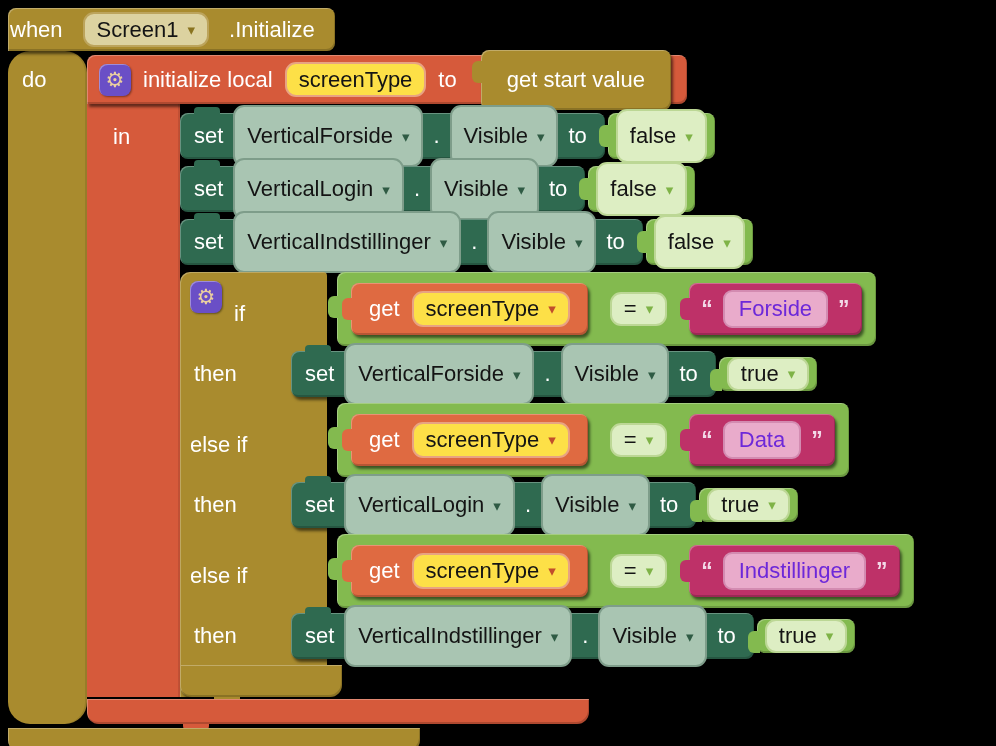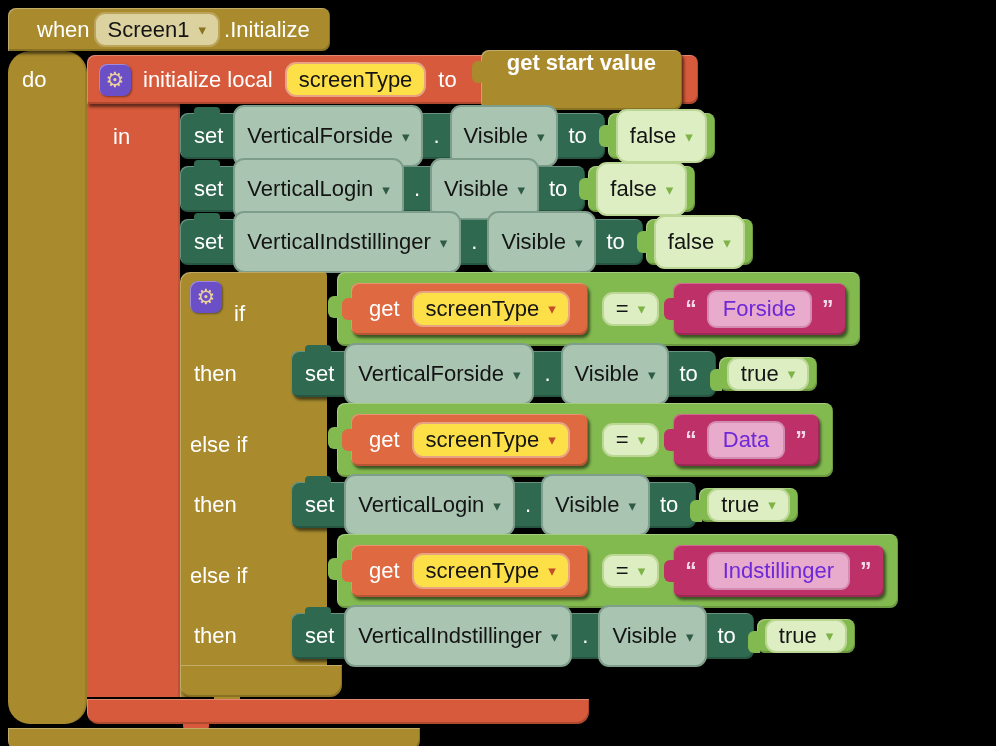--- a/index.html
+++ b/index.html
@@ -30,38 +30,38 @@
   .strpill{ background:#e9abcb; border:2px solid #d38bb1; border-radius:9px;
             padding:4px 14px; color:#6d28d9; }
 
   .gear { width:32px; height:32px; flex:0 0 32px; background:var(--purple);
           border-radius:8px; color:#ebcf9f; font-size:21px; display:flex;
           align-items:center; justify-content:center;
           box-shadow: inset 1px 1px 0 rgba(255,255,255,.35), 1px 1px 2px rgba(0,0,0,.4); }
 
   
   .when-block { position:absolute; left:8px; top:8px; }
-  .when-header { display:inline-flex; align-items:center; gap:4px; height:43px;
-                 padding:0 20px 0 29px; background:var(--gold);
+  .when-header { display:inline-flex; align-items:center; gap:20px; height:43px;
+                 padding:0 20px 0 2px; background:var(--gold);
                  border-radius:8px 8px 8px 0; position:relative; }
   .when-body { display:flex; }
   .do-col { flex:0 0 65px; background:var(--gold); padding:16px 0 0 14px;
             box-shadow: inset -2px 0 0 rgba(0,0,0,.10); border-radius: 22px; }
   .when-content { padding-top:4px; }
   .bar { background:var(--gold); position:relative; }
   .when-bar { width:412px; height:24px; border-radius:0 0 12px 12px; margin-top:4px; }
   .bump-dn::after { content:''; position:absolute; bottom:-7px; left:100px;
                     width:26px; height:7px; background:inherit; border-radius:0 0 5px 5px; }
 
   
   .init-header { display:inline-flex; align-items:center; gap:12px; height:49px;
                  padding:0 16px 0 12px; background:var(--orange);
                  border-radius:8px 8px 8px 0; position:relative; }
   .gsv { height:60px; background:var(--gold); border-radius:8px; padding:0 26px;
-         display:flex; margin-left:12px; position:relative;font-weight:bold; }
+         display:flex; align-items:center; margin-left:12px; position:relative; }
   .gsv::before { content:''; position:absolute; left:-9px; top:11px; width:12px;
                  height:22px; background:var(--gold); border-radius:6px 0 0 6px; }
   .init-body { display:flex; }
   .in-col { flex:0 0 67px; background:var(--orange); padding:20px 0 0 26px;
             box-shadow: inset -2px 0 0 rgba(0,0,0,.10); }
   .stmt-col { display:flex; flex-direction:column; padding-top:9px; }
   .init-bar { width:502px; height:25px; background:var(--orange);
               border-radius:0 0 12px 12px; margin-top:2px; position:relative; }
   .init-bar.bump-dn::after { background:var(--orange); left:96px; }
 
@@ -81,21 +81,21 @@
   .if-block { position:relative; margin-top:0; }
   .if-block::before { content:''; position:absolute; left:0; top:0; bottom:0;
       width:147px; background:var(--gold); border-radius:10px 4px 0 0;
       box-shadow: inset 1px 1px 0 rgba(255,255,255,.25); }
   .if-row { position:relative; display:flex; }
   .cond-row { margin-bottom:4px; }
   .cond-label { flex:0 0 147px; display:flex; align-items:flex-start; gap:12px;
                 padding:9px 0 0 10px; }
   .cond-label .lab { margin-top:20px; }
   .cond-block { position:relative; background:var(--lgreen); border-radius:8px;
-                display:flex; align-items:center; gap:14px; padding:0 14px;
+                display:flex; align-items:center; gap:22px; padding:0 14px;
                 height:74px; }
   .cond-block::before { content:''; position:absolute; left:-9px; top:24px; width:12px;
                  height:22px; background:var(--lgreen); border-radius:6px 0 0 6px; }
   .get-block { background:var(--gorange); border-radius:8px; height:52px;
                display:flex; align-items:center; gap:12px; padding:0 18px;
                position:relative; }
   .get-block::before { content:''; position:absolute; left:-9px; top:15px; width:12px;
                  height:22px; background:var(--gorange); border-radius:6px 0 0 6px; }
   .str-block { background:var(--magenta); border-radius:8px; height:52px;
                display:flex; align-items:center; gap:10px; padding:0 12px;

